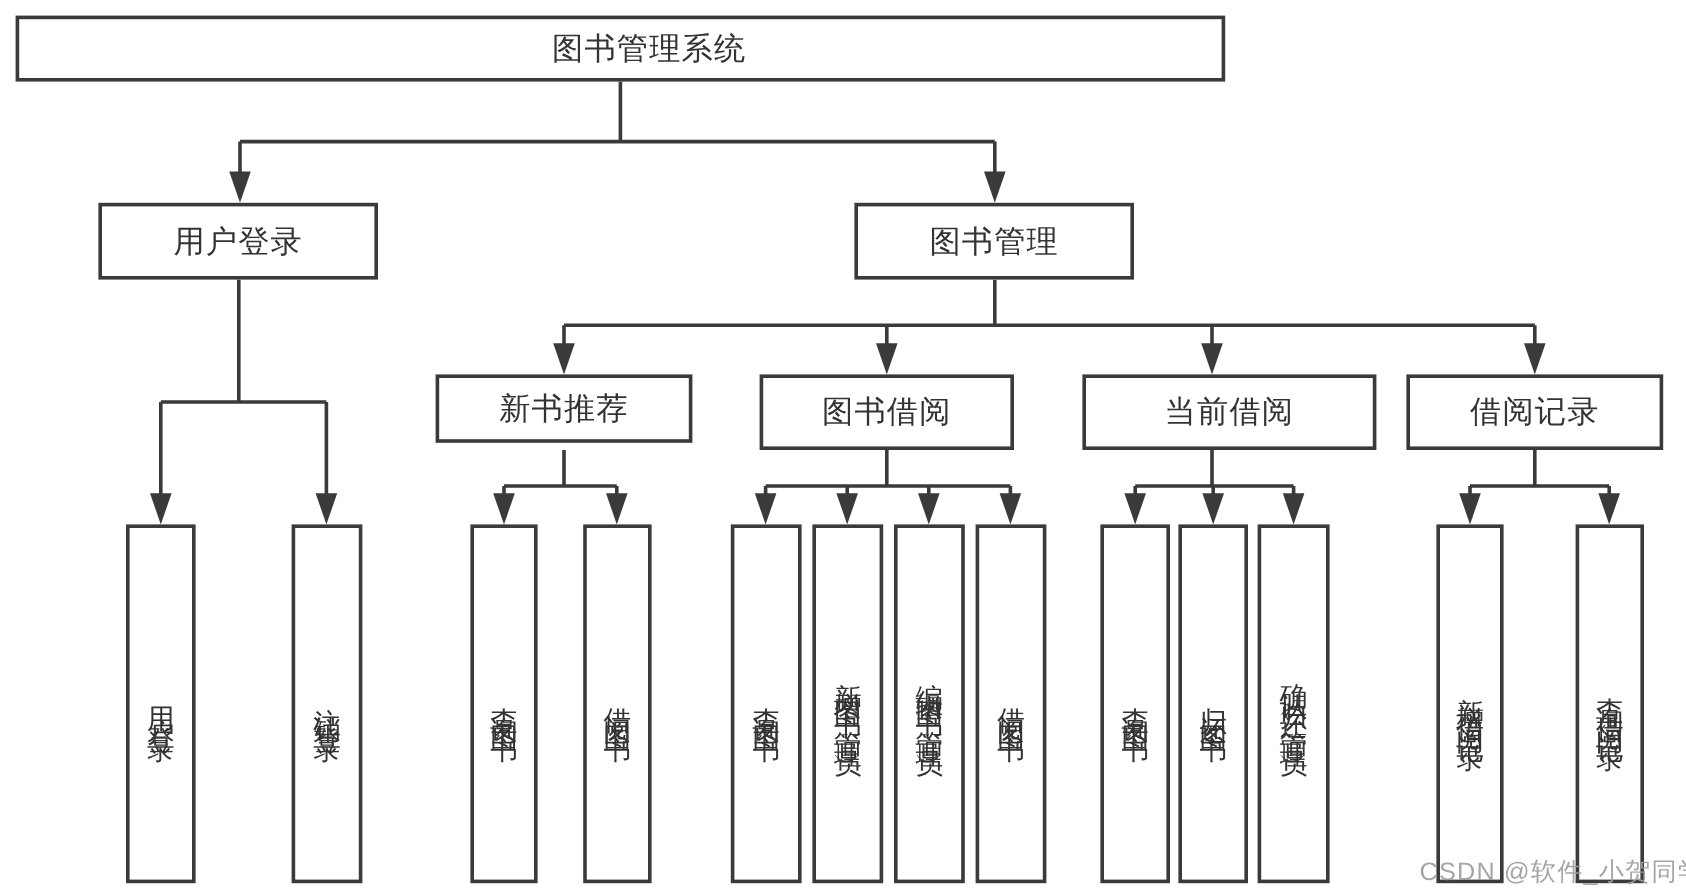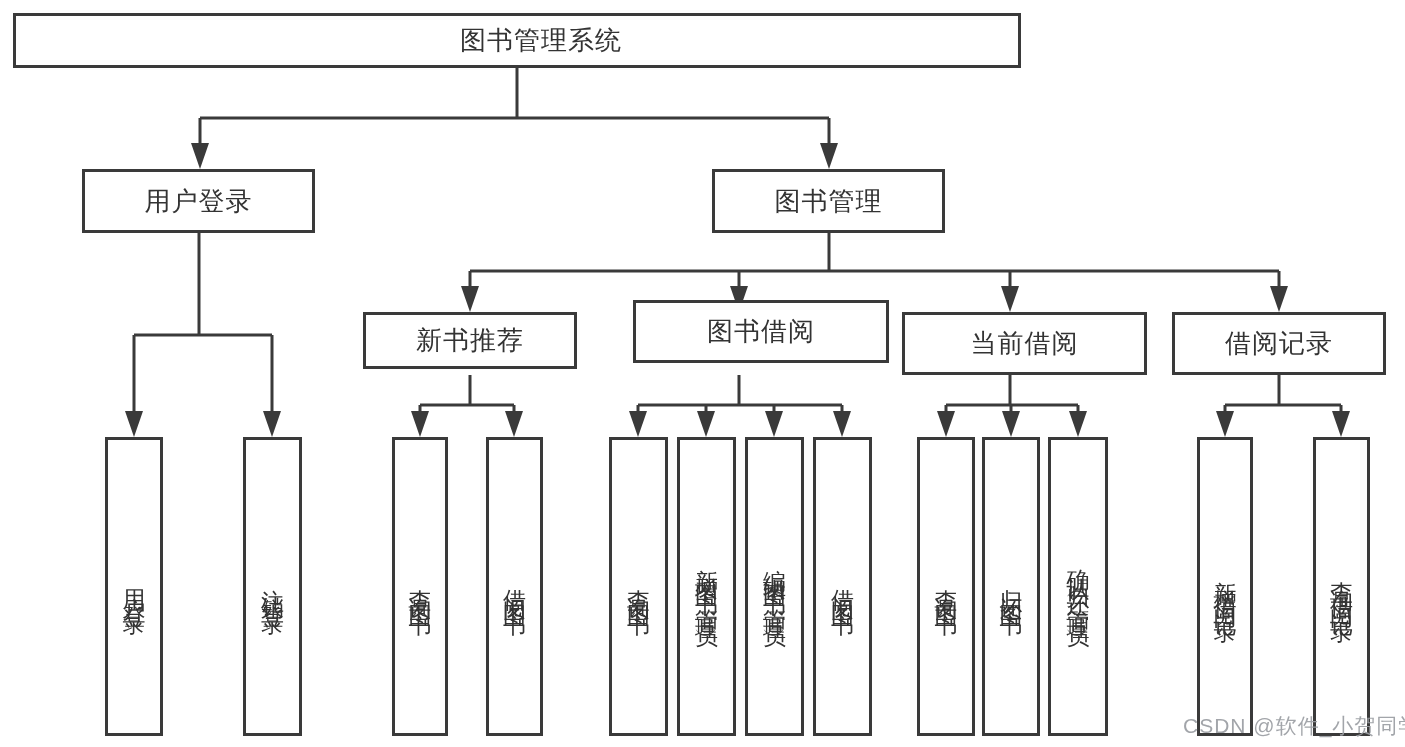--- a/index.html
+++ b/index.html
@@ -26,21 +26,21 @@
     font-size:23px;
     letter-spacing:8px;
     line-height:1;
     white-space:nowrap;
   }
   
   .n-root{left:13px;top:13px;width:1008px;height:55px;padding-left:48px;}
   .n-user-login{left:82px;top:169px;width:233px;height:64px;}
   .n-book-mgmt{left:712px;top:169px;width:233px;height:64px;}
   .n-newbook{left:363px;top:312px;width:214px;height:57px;}
-  .n-borrow{left:633px;top:300px;width:256px;height:63px;}
+  .n-borrow{left:633px;top:312px;width:212px;height:63px;}
   .n-current{left:902px;top:312px;width:245px;height:63px;}
   .n-records{left:1172px;top:312px;width:214px;height:63px;}
   .leaf{top:437px;height:299px;}
   .n-l-login{left:105px;width:58px;}
   .n-l-logout{left:243px;width:59px;}
   .n-nb-query{left:392px;width:56px;}
   .n-nb-borrow{left:486px;width:57px;}
   .n-bb-query{left:609px;width:59px;}
   .n-bb-add{left:677px;width:59px;}
   .n-bb-edit{left:745px;width:59px;}

